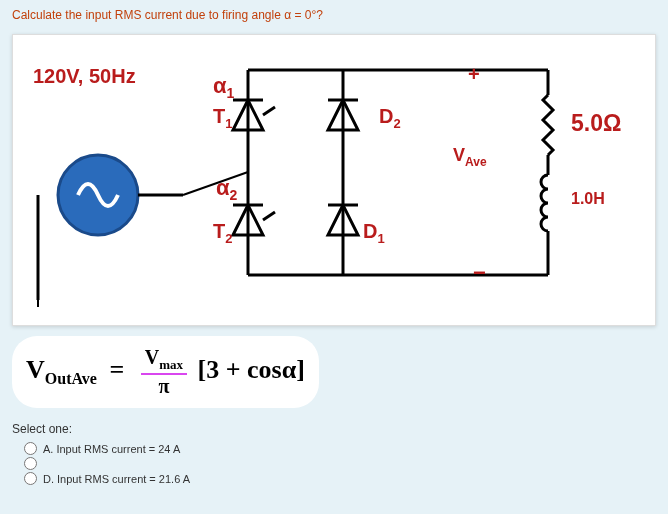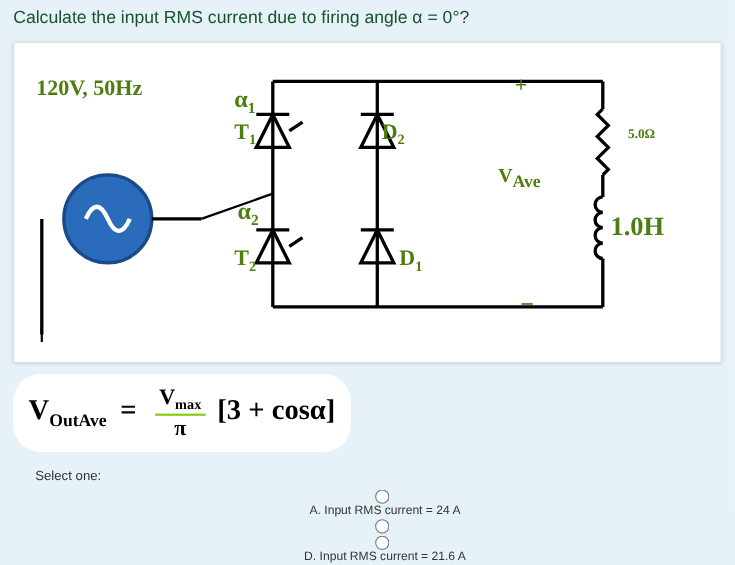--- a/index.html
+++ b/index.html
@@ -5,71 +5,70 @@
   * { box-sizing: border-box; margin: 0; padding: 0; }
   body {
     width: 668px;
     height: 514px;
     font-family: Arial, sans-serif;
     background: #e6f2f7;
     overflow: hidden;
   }
   .container { padding: 8px 12px; }
   .question {
-    font-size: 16px;
-    color: #14532d;
+    font-size: 12px;
+    color: #c2410c;
     margin-bottom: 12px;
   }
   .panel {
     background: #fff;
     border: 1px solid #ddd;
     box-shadow: 0 1px 4px rgba(0,0,0,0.15);
     padding: 10px;
     margin-bottom: 10px;
   }
   .circuit {
     position: relative;
     width: 610px;
     height: 270px;
   }
   .lbl {
     position: absolute;
-    font-family: Liberation Serif, serif;
+    font-family: Liberation Sans, sans-serif;
     font-weight: bold;
-    color: #4d7c0f;
+    color: #b91c1c;
   }
   .equation {
     background: #fff;
     padding: 10px 14px;
     margin-bottom: 14px;
     display: inline-block;
     border-radius: 25px;
   }
   .eq-main {
     font-family: "Times New Roman", serif;
     font-size: 26px;
     font-weight: bold;
   }
   .eq-main sub { font-size: 16px; vertical-align: sub; }
   .frac {
     display: inline-block;
     vertical-align: middle;
     text-align: center;
     margin: 0 4px;
   }
-  .frac .num { display:block; border-bottom: 2px solid #84cc16; padding: 0 4px; font-size:20px; }
+  .frac .num { display:block; border-bottom: 2px solid #d946ef; padding: 0 4px; font-size:20px; }
   .frac .den { display:block; padding: 0 4px; font-size:20px; }
-  .answers { font-size: 12px; color: #333; margin-left: 20px; }
+  .answers { font-size: 12px; color: #333; }
   .answers .prompt { margin-bottom: 6px; }
   .opt {
     display: flex;
     align-items: center;
     margin: 2px 0 2px 12px;
     font-size: 11px;
-    flex-direction: column;
   }
   .opt input { margin-right: 6px; }
 </style>
 </head>
 <body>
 
 <div class="container">
   <div class="question">Calculate the input RMS current due to firing angle α = 0°?</div>
 
   <div class="panel">
@@ -129,32 +128,32 @@
         <g stroke="#000" stroke-width="2">
           <path d="M15 248 L15 262"></path>
         </g>
       </svg>
 
       
       <div class="lbl" style="left:10px; top:20px; font-size:20px;">120V, 50Hz</div>
 
       <div class="lbl" style="left:190px; top:15px; font-size:22px;margin-top:13px;"><span>α</span><sub style="font-size:14px;">1</sub></div>
       <div class="lbl" style="left:190px; top:60px; font-size:20px;"><span>T</span><sub style="font-size:13px;">1</sub></div>
-      <div class="lbl" style="left:324px; top:60px; font-size:20px;"><span>D</span><sub style="font-size:13px;">2</sub></div>
+      <div class="lbl" style="left:356px; top:60px; font-size:20px;"><span>D</span><sub style="font-size:13px;">2</sub></div>
 
       <div class="lbl" style="left:179px; top:130px; font-size:22px;margin-left:14px;"><span>α</span><sub style="font-size:14px;">2</sub></div>
       <div class="lbl" style="left:190px; top:175px; font-size:20px;"><span>T</span><sub style="font-size:13px;">2</sub></div>
       <div class="lbl" style="left:340px; top:175px; font-size:20px;"><span>D</span><sub style="font-size:13px;">1</sub></div>
 
       <div class="lbl" style="left:445px; top:18px; font-size:20px;">+</div>
       <div class="lbl" style="left:450px; top:215px; font-size:22px;">−</div>
-      <div class="lbl" style="left:430px; top:100px; font-size:18px;"><span>V</span><sub style="font-size:16px;">Ave</sub></div>
+      <div class="lbl" style="left:430px; top:100px; font-size:18px;"><span>V</span><sub style="font-size:12px;">Ave</sub></div>
 
-      <div class="lbl" style="left:548px; top:65px; font-size:12px;">5.0Ω</div>
-      <div class="lbl" style="left:532px; top:145px; font-size:24px;">1.0H</div>
+      <div class="lbl" style="left:548px; top:65px; font-size:23px;">5.0Ω</div>
+      <div class="lbl" style="left:548px; top:145px; font-size:16px;">1.0H</div>
     </div>
   </div>
 
   <div class="equation">
     <span class="eq-main">
       <span>V</span><sub>OutAve</sub>
       <span style="margin:0 6px;">=</span>
       <span class="frac">
         <span class="num"><span>V</span><sub style="font-size:13px;">max</sub></span>
         <span class="den">π</span>

